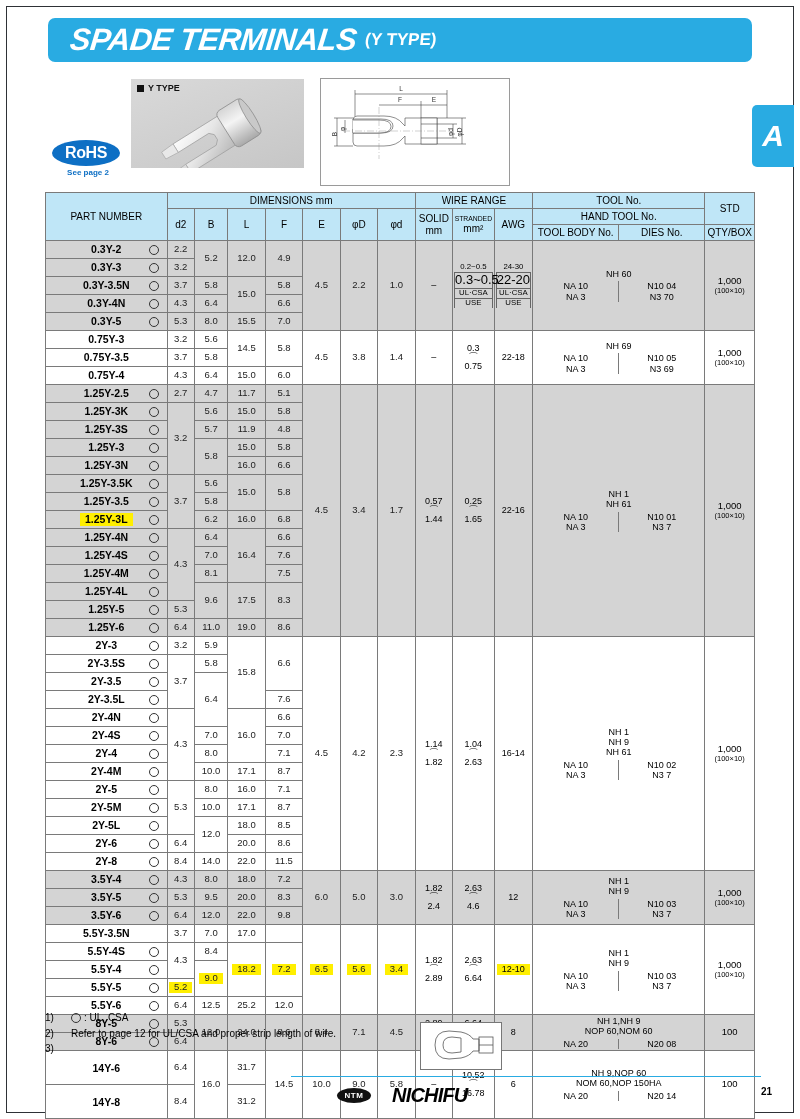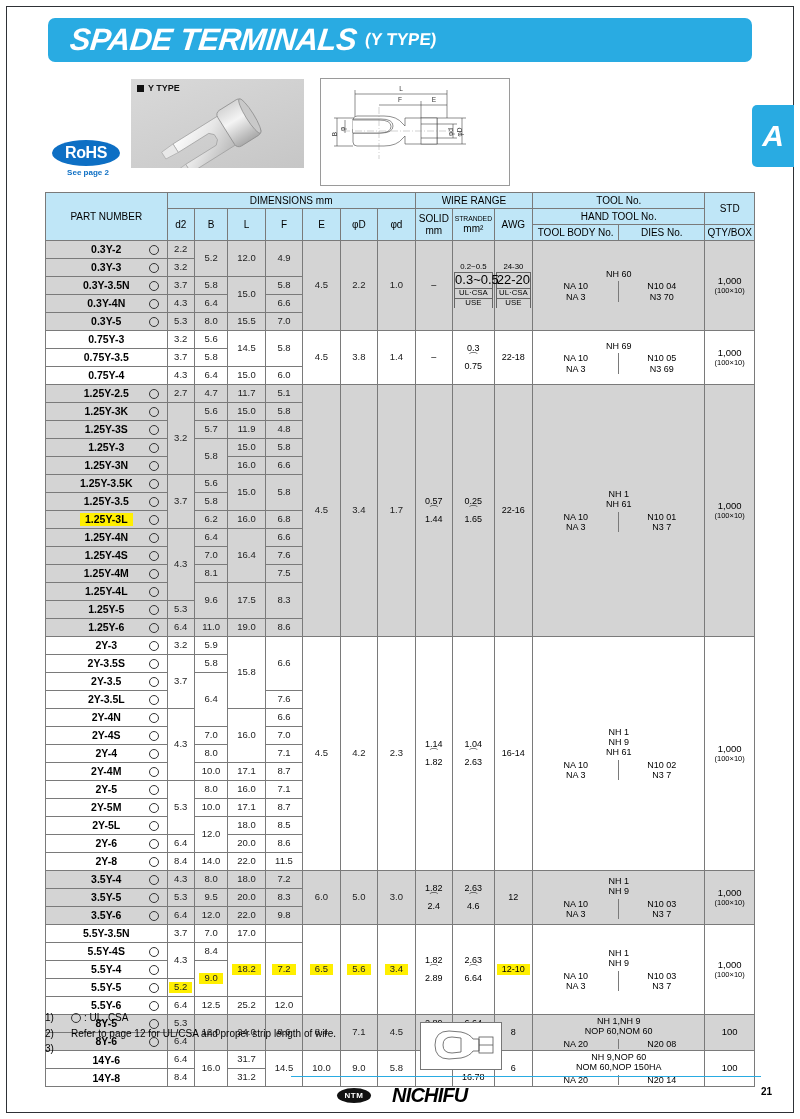--- a/index.html
+++ b/index.html
@@ -786,21 +786,21 @@
         <td class="num" rowspan="2">10.0</td>
         <td class="num" rowspan="2">9.0</td>
         <td class="num" rowspan="2">5.8</td>
         <td class="wr" rowspan="2">–</td>
         <td class="wr" rowspan="2">
           <span class="tilde">10.52</span>
           <span class="tilde">⁀</span>
           <span class="tilde">16.78</span>
         </td>
         <td class="wr" rowspan="2">6</td>
-        <td class="tool" rowspan="2" colspan="2" style="padding: 1px 0px;">
+        <td class="tool" rowspan="2" colspan="2" style="padding: 17px 0px;">
           <div>
             <div>NH 9,NOP 60</div>
             <div>NOM 60,NOP 150HA</div>
             <div style="display:flex;margin-top:2px">
               <div style="flex:1;border-right:1px solid #7a7a7a">
                 <div>NA 20</div>
               </div>
               <div style="flex:1">
                 <div>N20 14</div>
               </div>

